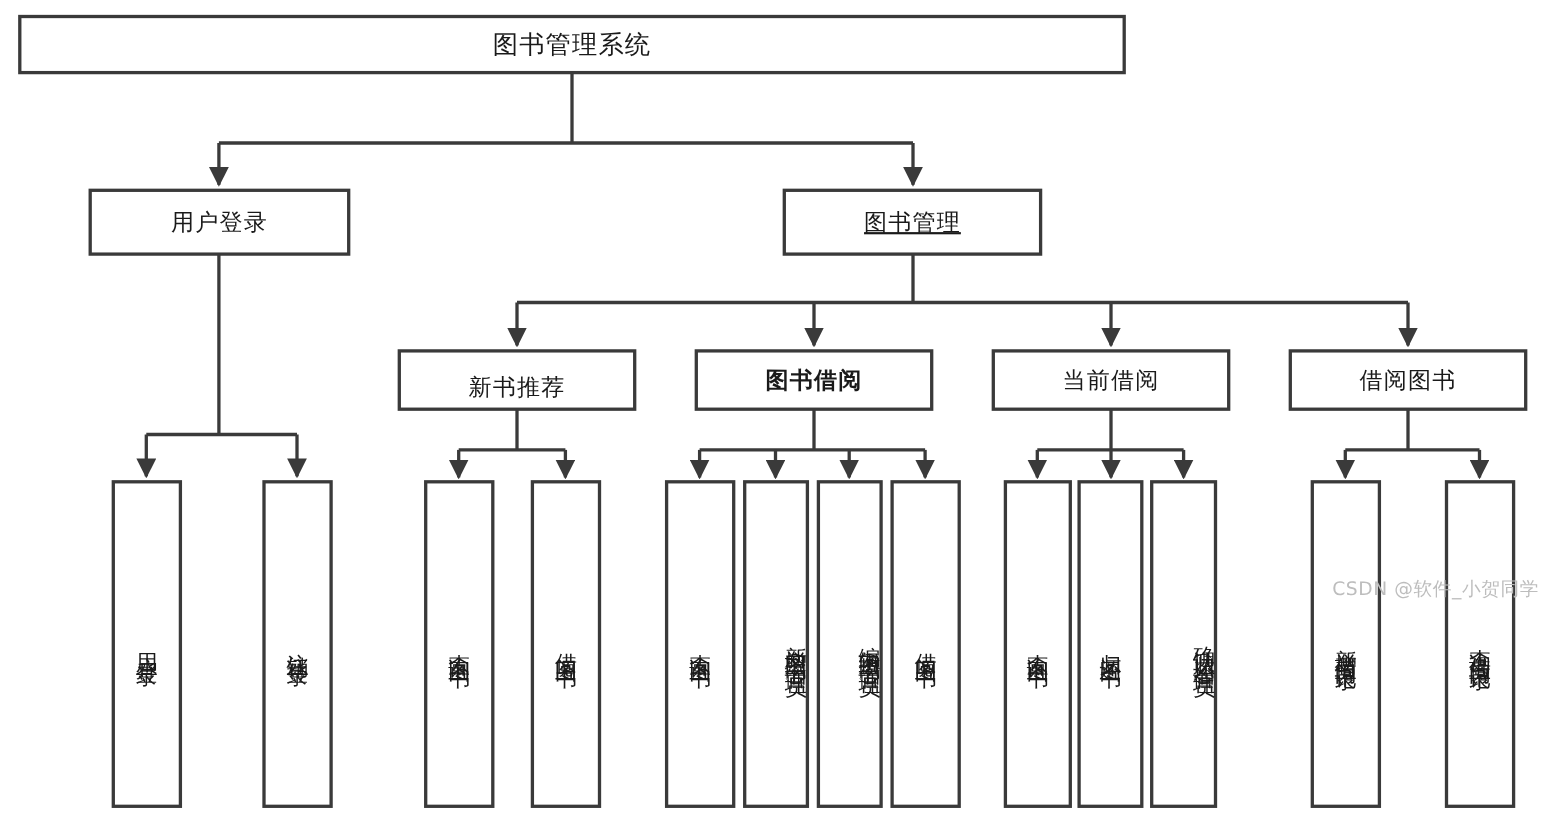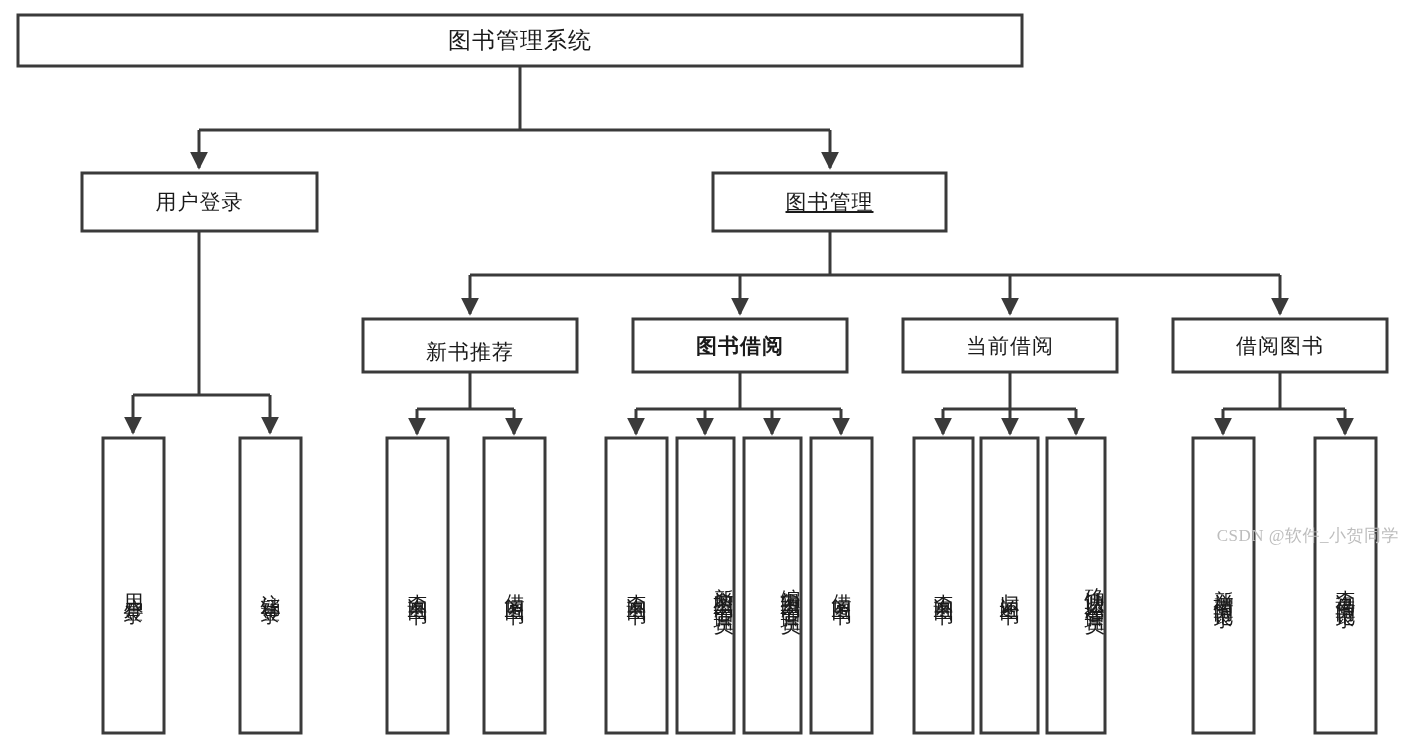--- a/index.html
+++ b/index.html
@@ -32,21 +32,20 @@
     line-height:1.05;
   }
   #watermark{
     position:absolute;
     right:6px;bottom:4px;
     font-size:17px;
     color:#bdbdbd;
     letter-spacing:0.5px;
     white-space:nowrap;
     user-select:none;
-    font-family:Liberation Serif, serif;
   }
 </style>
 </head>
 <body>
 
 <div id="diagram-root">
 
   <svg id="flow" viewBox="0 0 1405 747">
     <defs>
       <marker id="arrow" viewBox="0 0 10 10" refX="9" refY="5" markerWidth="6" markerHeight="6" orient="auto-start-reverse">

